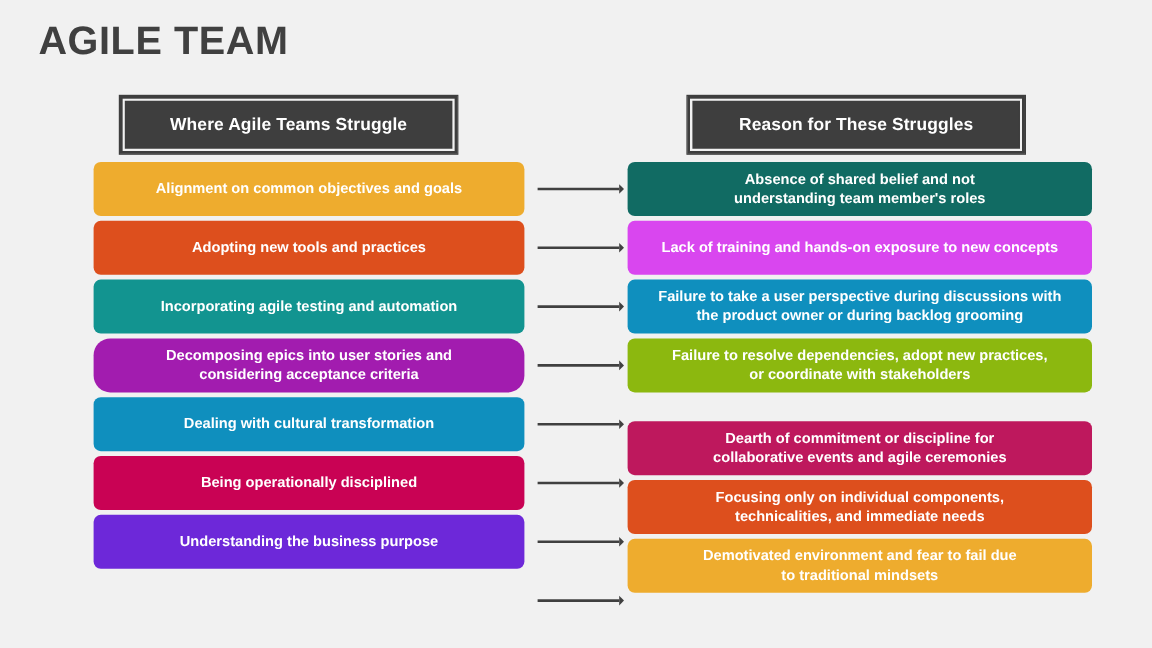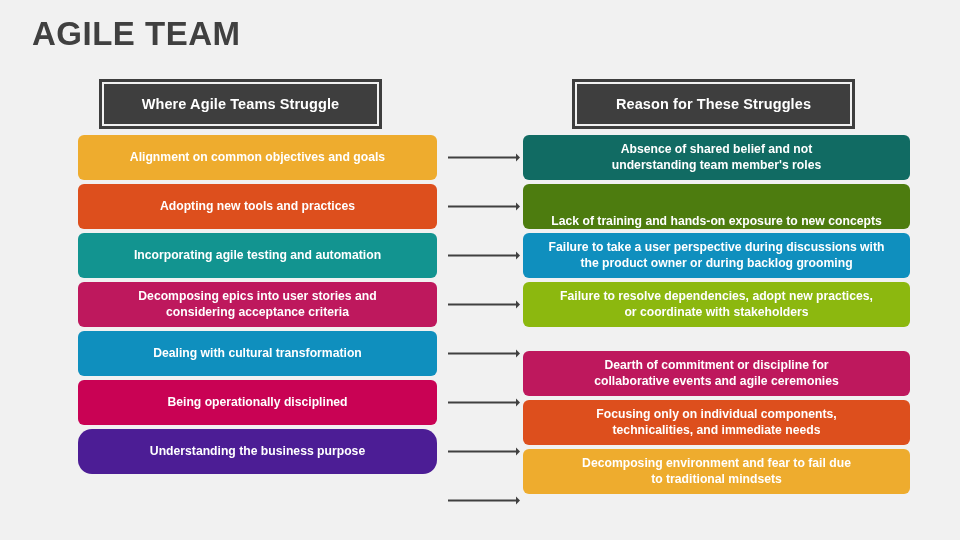--- a/index.html
+++ b/index.html
@@ -131,60 +131,60 @@
   <div class="column" id="column-left">
       <div class="row-bar" style="background: rgb(238, 172, 46);">
         <span class="row-bar-text">Alignment on common objectives and goals</span>
       </div>
       <div class="row-bar" style="background: rgb(221, 79, 29);">
         <span class="row-bar-text">Adopting new tools and practices</span>
       </div>
       <div class="row-bar" style="background: rgb(18, 148, 144);">
         <span class="row-bar-text">Incorporating agile testing and automation</span>
       </div>
-      <div class="row-bar" style="background: #be185d;">
+      <div class="row-bar" style="background: #a21caf; border-radius: 14px;">
         <span class="row-bar-text">Decomposing epics into user stories and
 considering acceptance criteria</span>
       </div>
       <div class="row-bar" style="background: rgb(15, 143, 190);">
         <span class="row-bar-text">Dealing with cultural transformation</span>
       </div>
       <div class="row-bar" style="background: rgb(201, 2, 84);">
         <span class="row-bar-text">Being operationally disciplined</span>
       </div>
-      <div class="row-bar" style="background: #4c1d95; border-radius: 14px;">
+      <div class="row-bar" style="background: #6d28d9;">
         <span class="row-bar-text">Understanding the business purpose</span>
       </div>
     </div>
   <div class="column" id="column-right">
       <div class="row-bar" style="background: rgb(17, 107, 99);">
         <span class="row-bar-text">Absence of shared belief and not
 understanding team member's roles</span>
       </div>
-      <div class="row-bar" style="background: #4d7c0f; align-items: flex-end;">
+      <div class="row-bar" style="background: #d946ef;">
         <span class="row-bar-text">Lack of training and hands-on exposure to new concepts</span>
       </div>
       <div class="row-bar" style="background: rgb(15, 143, 190);">
         <span class="row-bar-text">Failure to take a user perspective during discussions with
 the product owner or during backlog grooming</span>
       </div>
       <div class="row-bar" style="background: rgb(140, 184, 15);">
         <span class="row-bar-text">Failure to resolve dependencies, adopt new practices,
 or coordinate with stakeholders</span>
       </div>
       <div class="row-bar" style="background: #be185d; margin-top: 20px;">
         <span class="row-bar-text">Dearth of commitment or discipline for
 collaborative events and agile ceremonies</span>
       </div>
       <div class="row-bar" style="background: rgb(221, 79, 29);">
         <span class="row-bar-text">Focusing only on individual components,
 technicalities, and immediate needs</span>
       </div>
       <div class="row-bar" style="background: rgb(238, 172, 46);">
-        <span class="row-bar-text">Decomposing environment and fear to fail due
+        <span class="row-bar-text">Demotivated environment and fear to fail due
 to traditional mindsets</span>
       </div>
     </div>
 
   <svg id="arrows" viewBox="0 0 960 540" xmlns="http://www.w3.org/2000/svg">
       <g>
         <line class="arrow-line" x1="448" y1="157.5" x2="516" y2="157.5" stroke="#404040"></line>
         <polygon class="arrow-head" fill="#404040" points="520,157.5 516,153.5 516,161.5"></polygon>
       </g>
       <g>

